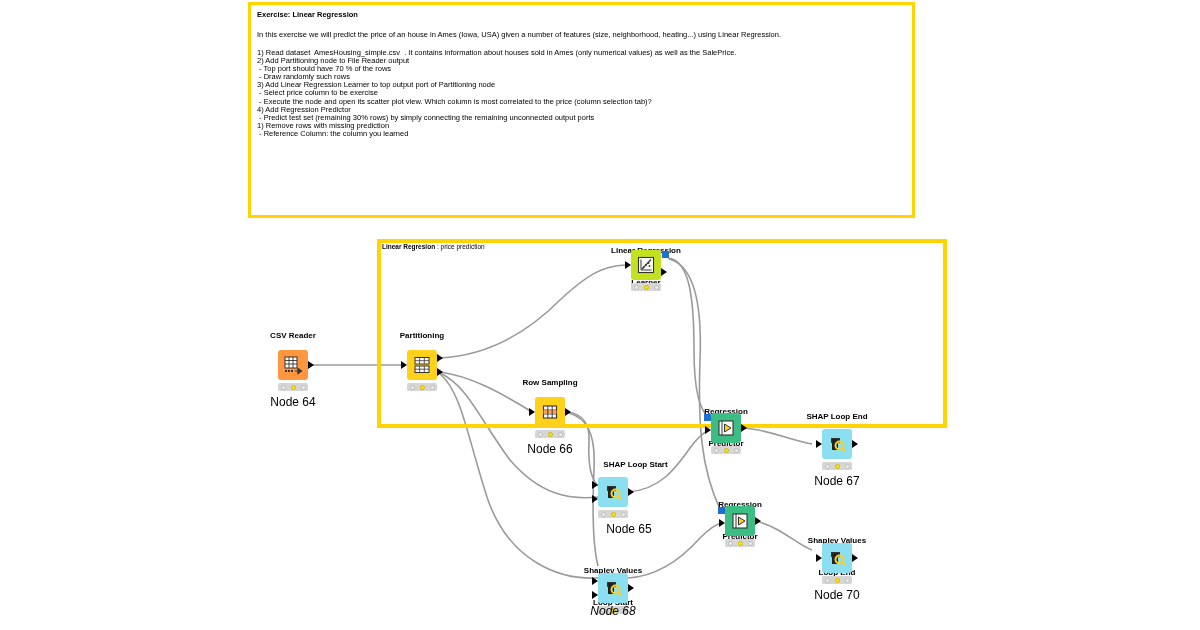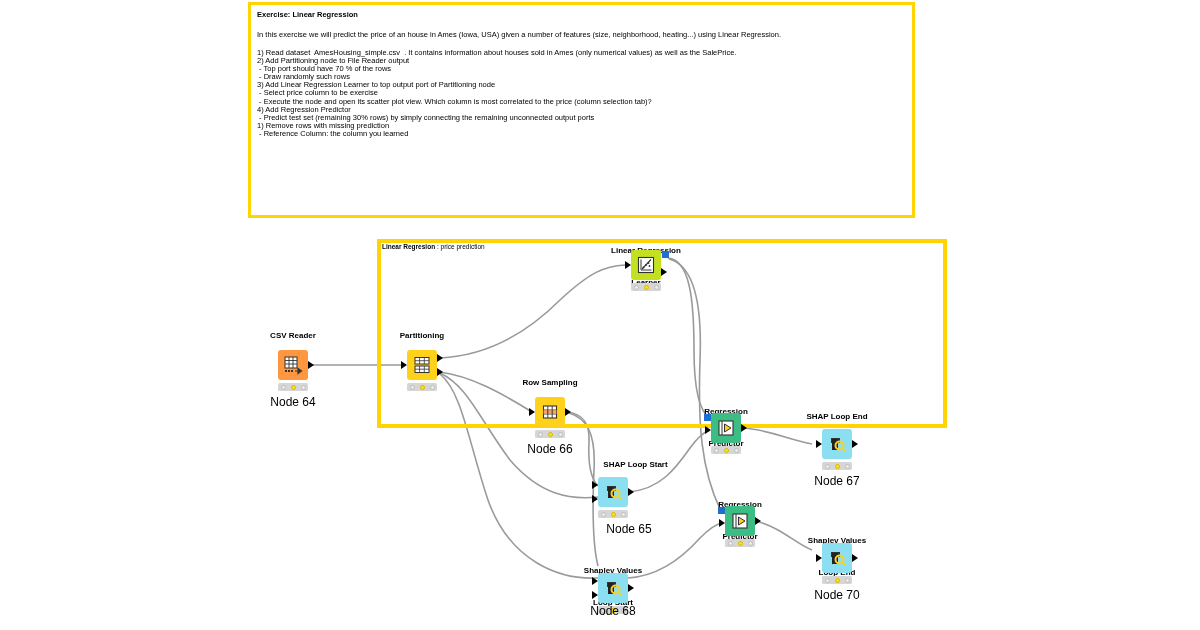--- a/index.html
+++ b/index.html
@@ -428,21 +428,21 @@
       </svg>
     </div>
     <div class="port-in" style="left:-21px; top:-11.5px;"></div>
     <div class="port-in" style="left:-21px; top:2.5px;"></div>
     <div class="port-out" style="left:15px; top:-4.5px;"></div>
     <div class="node-status" style="top:18px;">
       <span class="light"></span>
       <span class="light on"></span>
       <span class="light"></span>
     </div>
-    <div class="node-label" style="top:16px;">Node 68</div>
+    <div class="node-label" style="top:16px;font-style:italic;">Node 68</div>
   </div>
 
   <div class="node" style="left:837px; top:558px;">
     <div class="node-title" style="top:-43px;">
       <div>Shapley Values</div>
       <div>Loop End</div>
     </div>
     <div class="node-body c-blue" style="top:-15px;">
       <svg class="node-icon" viewBox="0 0 20 20">
         <path d="M4,4 L13,4 L13,9 L4,9 Z" fill="#333"></path>

